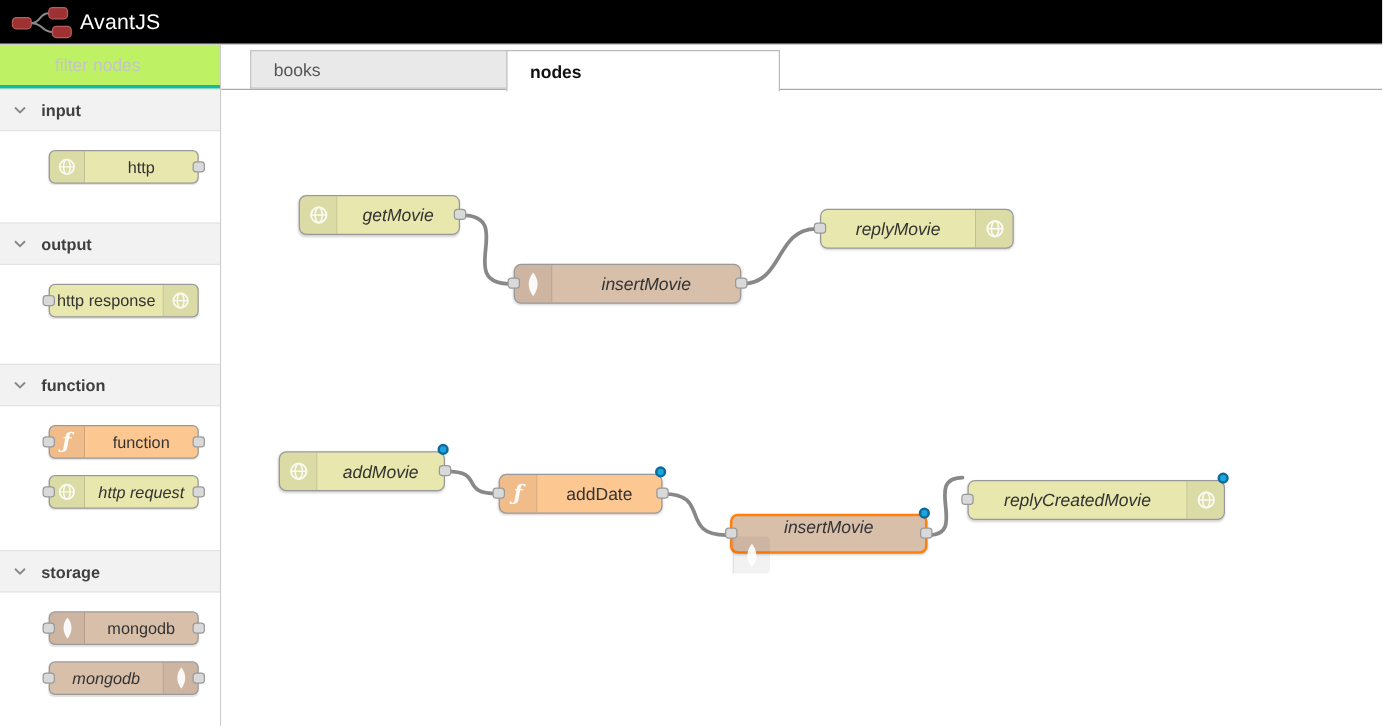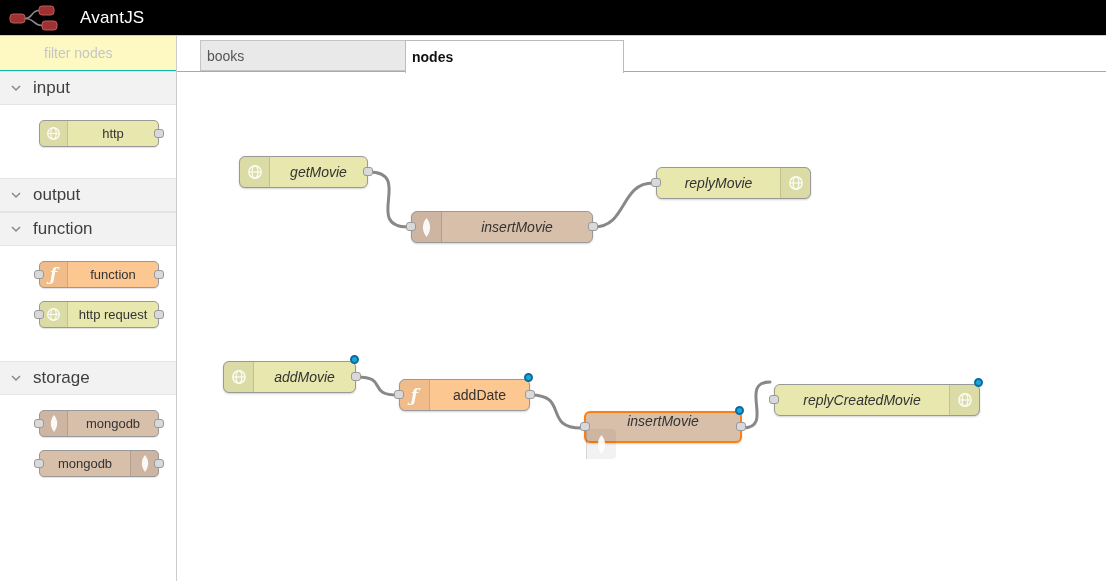--- a/index.html
+++ b/index.html
@@ -7,54 +7,54 @@
   #app {
     position:relative; width:1106px; height:581px; overflow:hidden;
     font-family:"Liberation Sans", sans-serif; background:#fff;
   }
 
   
   #header {
     position:absolute; left:0; top:0; width:1106px; height:35px;
     background:#000; display:flex; align-items:center; padding-left:8px;
   }
-  #header .title { color:#fff; font-size:17px; margin-left:20px; letter-spacing:.2px;text-align:center; }
+  #header .title { color:#fff; font-size:17px; margin-left:4px; letter-spacing:.2px;text-align:center; }
   #content-top-line { position:absolute; left:0; top:35px; width:1106px; height:1px; background:#ccc; }
 
   
   #sidebar {
     position:absolute; left:0; top:36px; width:177px; height:545px;
     background:#fff; border-right:1px solid #ccc;
   }
   #filter-box {
-    height:35px; background:#fef9c3; border-bottom:1px solid #14b8a6;
+    height:35px; background:#bef264; border-bottom:3px solid #14b8a6;
     display:flex; align-items:center; padding-left:9px;gap:28px;
   }
   #filter-box input {
     border:none; outline:none; background:transparent; margin-left:7px;
     font-family:"Liberation Sans",sans-serif; font-size:14px; color:#333; width:140px;
   }
   #filter-box input::placeholder { color:#c5c5c5; }
   .cat-header {
     height:34px; background:#f2f2f2; display:flex; align-items:center;
     padding-left:11px; border-bottom:1px solid #e4e4e4; border-top:1px solid #e4e4e4;
     cursor:pointer;
   }
-  .cat-header .cat-label { font-size:17px; font-weight:normal; color:#3f3f3f; margin-left:12px; }
+  .cat-header .cat-label { font-size:13px; font-weight:bold; color:#3f3f3f; margin-left:12px; }
   .cat-body { background:#fff;padding-left:11px; }
   .cat-body.h58 { height:58px; } .cat-body.h64 { height:64px; }
   .cat-body.h100 { height:100px; } .cat-body.h98 { height:98px; }
 
   
   .pnode {
     position:relative; width:120px; height:27px; margin-left:28px;
     border:1px solid #999; border-radius:5px; display:flex; align-items:stretch;
     box-shadow:0 1px 1px rgba(0,0,0,.12); cursor:move; font-size:13px; color:#333;
   }
-  .pnode.first { margin-top:15px; } .pnode.next { margin-top:13px; }
+  .pnode.first { margin-top:15px; } .pnode.next { margin-top:13px;font-style:italic; }
 
   
   .olive  { background:#e7e7ae; }
   .orange { background:#fdc791; }
   .tan    { background:#d8bfaa; }
   .nicon {
     width:28px; flex:0 0 28px; display:flex; align-items:center; justify-content:center;
     background:rgba(0,0,0,.05);
   }
   .nicon.left  { border-right:1px solid rgba(0,0,0,.12); border-radius:4px 0 0 4px; }
@@ -68,21 +68,21 @@
   }
   .port.in { left:-6px; } .port.out { right:-6px; }
 
   
   #main { position:absolute; left:177px; top:36px; width:929px; height:545px; }
   #tabbar {
     position:relative; height:36px; background:#fff; border-bottom:1px solid #aaa;
   }
   .tab {
     position:absolute; width:219px; display:flex; align-items:center;
-    padding-left:6px; font-size:14px; cursor:pointer;
+    padding-left:18px; font-size:14px; cursor:pointer;
   }
   .tab.inactive {
     left:23px; top:4px; height:31px; background:#e9e9e9;
     border:1px solid #c5c5c5; color:#555;
   }
   .tab.active {
     left:228px; top:4px; height:33px; background:#fff;
     border:1px solid #bbb; border-bottom:none; color:#111; font-weight:bold; z-index:2;
   }
 
@@ -148,20 +148,33 @@
         <span class="port out"></span>
       </div>
     </div>
 
     <div class="cat-header">
       <svg width="10" height="7" viewBox="0 0 10 7">
         <polyline points="1,1 5,5 9,1" stroke="#888" stroke-width="1.5" fill="none"></polyline>
         </svg>
       <span class="cat-label">output</span>
     </div>
+    <div class="cat-body h64">
+      <div class="pnode olive first">
+        <span class="port in"></span>
+        <span class="nlabel">http response</span>
+        <span class="nicon right">
+          <svg width="15" height="15" viewBox="0 0 14 14" opacity="0.88">
+            <circle cx="7" cy="7" r="5.4" stroke="#fff" stroke-width="1.3" fill="none"></circle>
+            <ellipse cx="7" cy="7" rx="2.5" ry="5.4" stroke="#fff" stroke-width="1.1" fill="none"></ellipse>
+            <line x1="1.7" y1="7" x2="12.3" y2="7" stroke="#fff" stroke-width="1.1"></line>
+            </svg>
+        </span>
+      </div>
+    </div>
 
     <div class="cat-header">
       <svg width="10" height="7" viewBox="0 0 10 7">
         <polyline points="1,1 5,5 9,1" stroke="#888" stroke-width="1.5" fill="none"></polyline>
         </svg>
       <span class="cat-label">function</span>
     </div>
     <div class="cat-body h100">
       <div class="pnode orange first">
         <span class="port in"></span>

